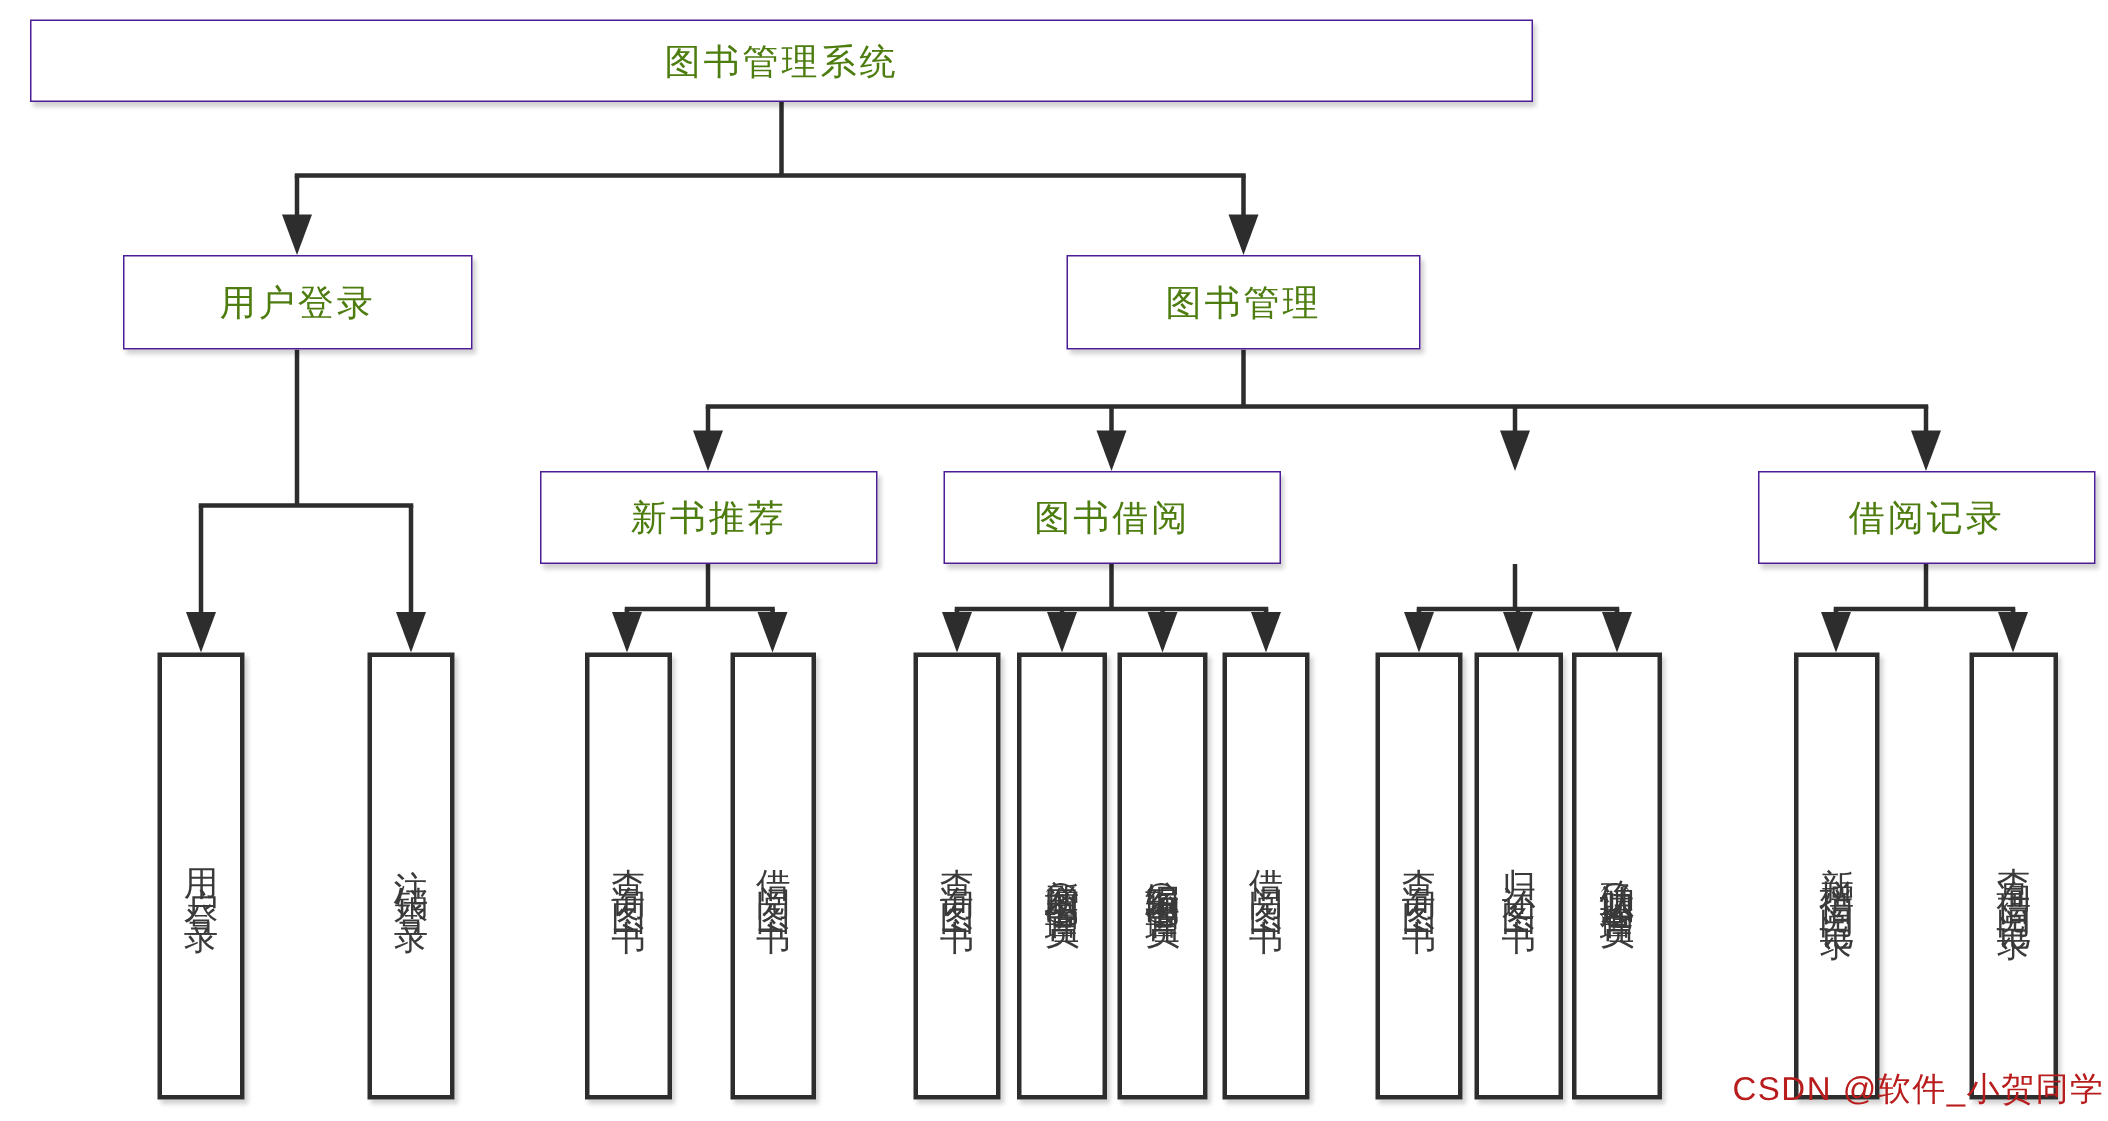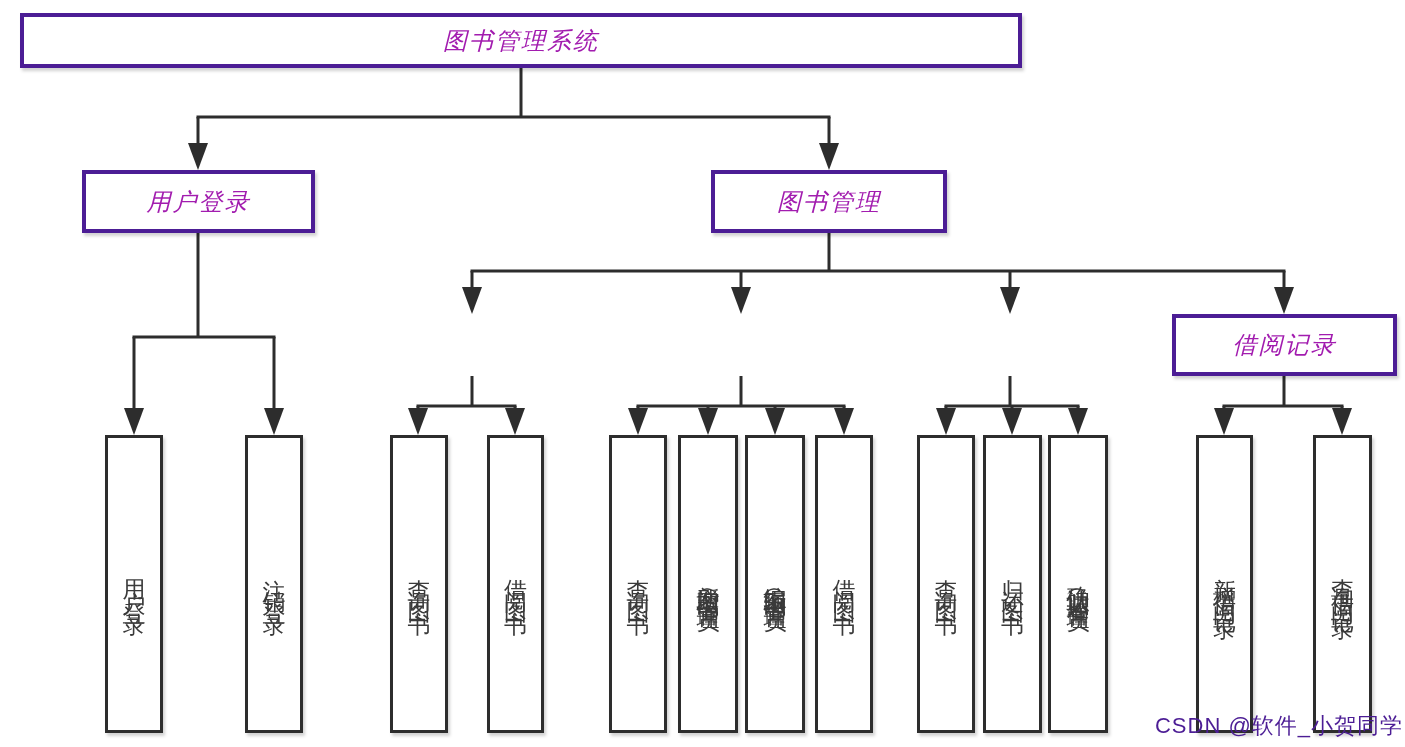--- a/index.html
+++ b/index.html
@@ -7,47 +7,46 @@
     position:relative;
     width:1405px;height:747px;
     background:#ffffff;
     font-family:"Liberation Sans","DejaVu Sans",sans-serif;
     overflow:hidden;
   }
   #wires{position:absolute;left:0;top:0;width:1405px;height:747px;}
   .hbox{
     position:absolute;
     box-sizing:border-box;
-    border:4px solid #4c1d95;
+    border:1px solid #4c1d95;
     background:#ffffff;
     display:flex;align-items:center;justify-content:center;
-    font-size:24px;color:#a21caf;letter-spacing:2px;
+    font-size:24px;color:#4d7c0f;letter-spacing:2px;
     box-shadow:2px 3px 3px rgba(0,0,0,0.18);
-    font-style:italic;
   }
   .vbox{
     position:absolute;top:435px;height:298px;
     box-sizing:border-box;
     border:3px solid #2d2d2d;
     background:#ffffff;
     display:flex;align-items:center;justify-content:center;
     box-shadow:2px 3px 3px rgba(0,0,0,0.18);
   }
   .vbox span{
     writing-mode:vertical-rl;
     text-orientation:mixed;
     font-size:23px;color:#3a3a3a;line-height:1;
     white-space:nowrap;
   }
   .vs span{letter-spacing:0.5em;}   
   .vm span{letter-spacing:0.35em;}  
   .vt span{letter-spacing:0.15em;}  
   .watermark{
     position:absolute;top:711px;right:2px;
-    font-size:22px;color:#4c1d95;letter-spacing:1px;
+    font-size:22px;color:#b91c1c;letter-spacing:1px;
     white-space:nowrap;
   }
 </style>
 </head>
 <body>
 
 <div id="canvas">
 
   <svg id="wires" viewBox="0 0 1405 747" xmlns="http://www.w3.org/2000/svg">
     <g stroke="#2d2d2d" stroke-width="3" fill="none">
@@ -114,20 +113,22 @@
       <polygon points="1214,408 1234,408 1224,435"></polygon>
       <polygon points="1332,408 1352,408 1342,435"></polygon>
     </g>
   </svg>
 
   <div class="hbox" style="left:20px;top:13px;width:1002px;height:55px;">图书管理系统</div>
 
   <div class="hbox" style="left:82px;top:170px;width:233px;height:63px;">用户登录</div>
   <div class="hbox" style="left:711px;top:170px;width:236px;height:63px;text-align:center;">图书管理</div>
 
+  <div class="hbox" style="left:360px;top:314px;width:225px;height:62px;">新书推荐</div>
+  <div class="hbox" style="left:629px;top:314px;width:225px;height:62px;">图书借阅</div>
   <div class="hbox" style="left:1172px;top:314px;width:225px;height:62px;">借阅记录</div>
 
   <div class="vbox vs" style="left:105px;width:58px;">
     <span>用户登录</span>
   </div>
   <div class="vbox vs" style="left:245px;width:58px;">
     <span>注销登录</span>
   </div>
 
   <div class="vbox vs" style="left:390px;width:58px;">

